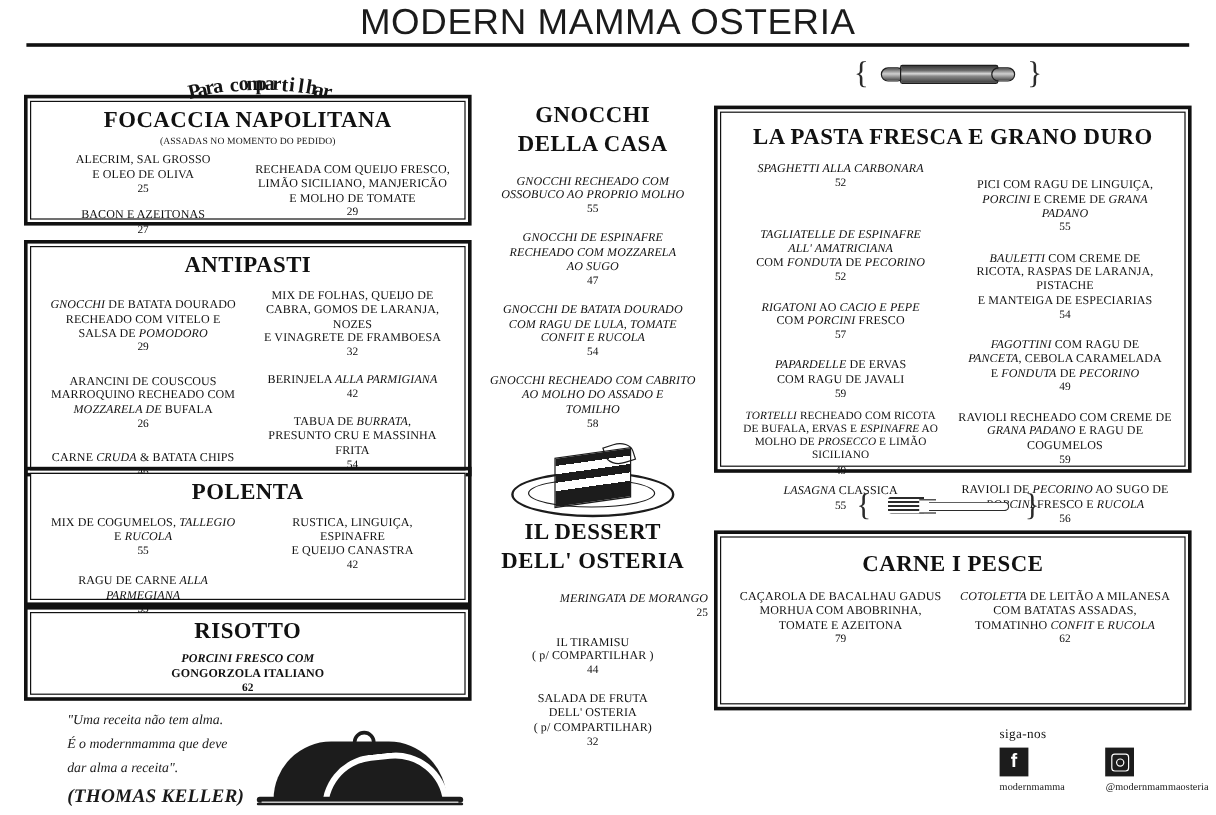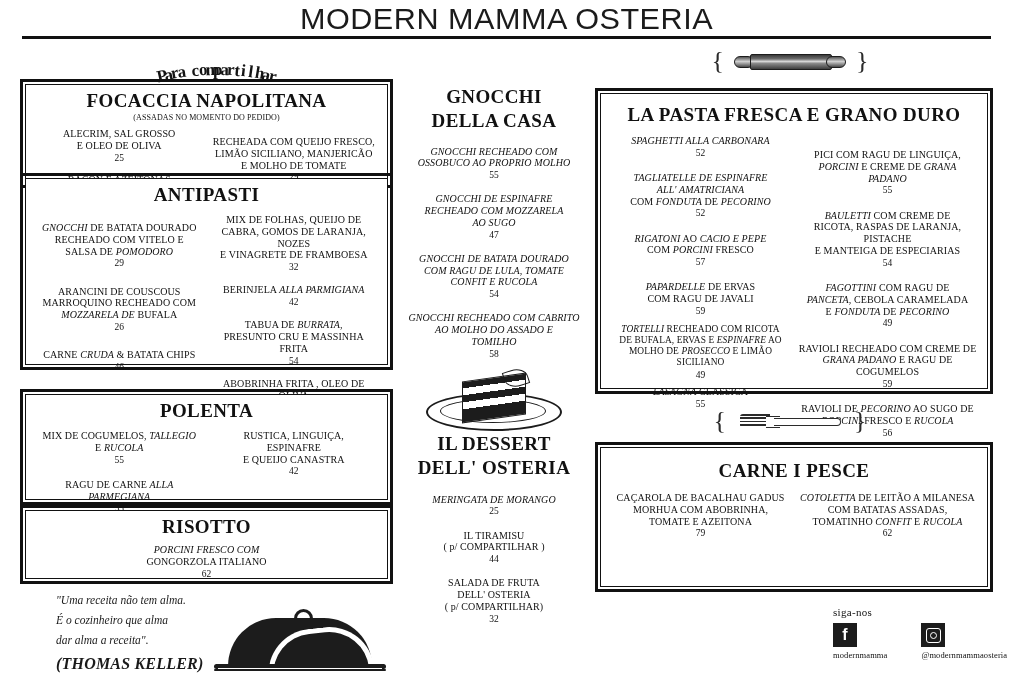--- a/index.html
+++ b/index.html
@@ -257,21 +257,21 @@
       </div>
       <div class="col" style="padding-top:8px;">
         <div class="item">
           <div class="iname">RECHEADA COM QUEIJO FRESCO,<br>LIMÃO SICILIANO, MANJERICÃO<br>E MOLHO DE TOMATE</div>
           <div class="price">29</div>
         </div>
       </div>
     </div>
   </div>
 
-  <div class="box" style="left:25px;top:178px;width:363px;height:187px;">
+  <div class="box" style="left:25px;top:205px;width:363px;height:187px;">
     <div class="boxhead">ANTIPASTI</div>
     <div class="cols" style="margin-top:2px;">
       <div class="col" style="padding-top:8px;">
         <div class="item">
           <div class="iname"><i>GNOCCHI</i> DE BATATA DOURADO<br>RECHEADO COM VITELO E<br>SALSA DE <i>POMODORO</i></div>
           <div class="price">29</div>
         </div>
         <div class="item" style="margin-top:16px;">
           <div class="iname">ARANCINI DE COUSCOUS<br>MARROQUINO RECHEADO COM<br><i>MOZZARELA DE</i> BUFALA</div>
           <div class="price">26</div>
@@ -319,31 +319,31 @@
         <div class="item">
           <div class="iname">RUSTICA, LINGUIÇA,<br>ESPINAFRE<br>E QUEIJO CANASTRA</div>
           <div class="price">42</div>
         </div>
       </div>
     </div>
   </div>
 
   <div class="box" style="left:25px;top:510px;width:363px;height:69px;">
     <div class="boxhead">RISOTTO</div>
-    <div style="padding:0 6px;">
+    <div style="padding:0 6px;font-weight:bold;">
       <div class="item" style="margin-top:6px;">
         <div class="iname"><i>PORCINI FRESCO COM</i><br>GONGORZOLA ITALIANO</div>
         <div class="price">62</div>
       </div>
     </div>
   </div>
 
   <div class="quote">
     <div>"Uma receita não tem alma.</div>
-    <div>É o cozinheiro que alma</div>
+    <div>É o modernmamma que deve</div>
     <div>dar alma a receita".</div>
     <div class="src">(THOMAS KELLER)</div>
   </div>
 
   <div class="cloche">
     <div class="knob"></div>
     <div class="dome"></div>
     <div class="shine"></div>
     <div class="plate"></div>
     <div class="plate2"></div>
@@ -374,21 +374,21 @@
   <div class="cake">
     <div class="plate"></div>
     <div class="plate-in"></div>
     <div class="slice"></div>
     <div class="leaf"></div>
   </div>
 
   <div style="position:absolute;left:398px;top:432px;width:192px;" class="center-list">
     <div class="center-head">IL DESSERT</div>
     <div class="center-head">DELL' OSTERIA</div>
-    <div class="item" style="margin-top:14px;">
+    <div class="item" style="margin-top:14px;text-align:right;">
       <div class="iname"><i>MERINGATA</i> DE MORANGO</div>
       <div class="price">25</div>
     </div>
     <div class="item">
       <div class="iname" style="font-style:normal;">IL TIRAMISU<br>( p/ COMPARTILHAR )</div>
       <div class="price">44</div>
     </div>
     <div class="item">
       <div class="iname" style="font-style:normal;">SALADA DE FRUTA<br>DELL' OSTERIA<br>( p/ COMPARTILHAR)</div>
       <div class="price">32</div>
@@ -396,21 +396,21 @@
   </div>
 
   <div class="box" style="left:600px;top:93px;width:388px;height:296px;">
     <div class="boxhead" style="margin-top:10px;">LA PASTA FRESCA E GRANO DURO</div>
     <div class="cols" style="margin-top:3px;">
       <div class="col">
         <div class="item">
           <div class="iname"><i>SPAGHETTI ALLA CARBONARA</i></div>
           <div class="price">52</div>
         </div>
-        <div class="item" style="margin-top:13px;">
+        <div class="item" style="margin-top:31px;">
           <div class="iname"><i>TAGLIATELLE DE ESPINAFRE<br>ALL' AMATRICIANA</i><br>COM <i>FONDUTA</i> DE <i>PECORINO</i></div>
           <div class="price">52</div>
         </div>
         <div class="item" style="margin-top:13px;">
           <div class="iname"><i>RIGATONI</i> AO <i>CACIO E PEPE</i><br>COM <i>PORCINI</i> FRESCO</div>
           <div class="price">57</div>
         </div>
         <div class="item" style="margin-top:13px;">
           <div class="iname"><i>PAPARDELLE</i> DE ERVAS<br>COM RAGU DE JAVALI</div>
           <div class="price">59</div>

